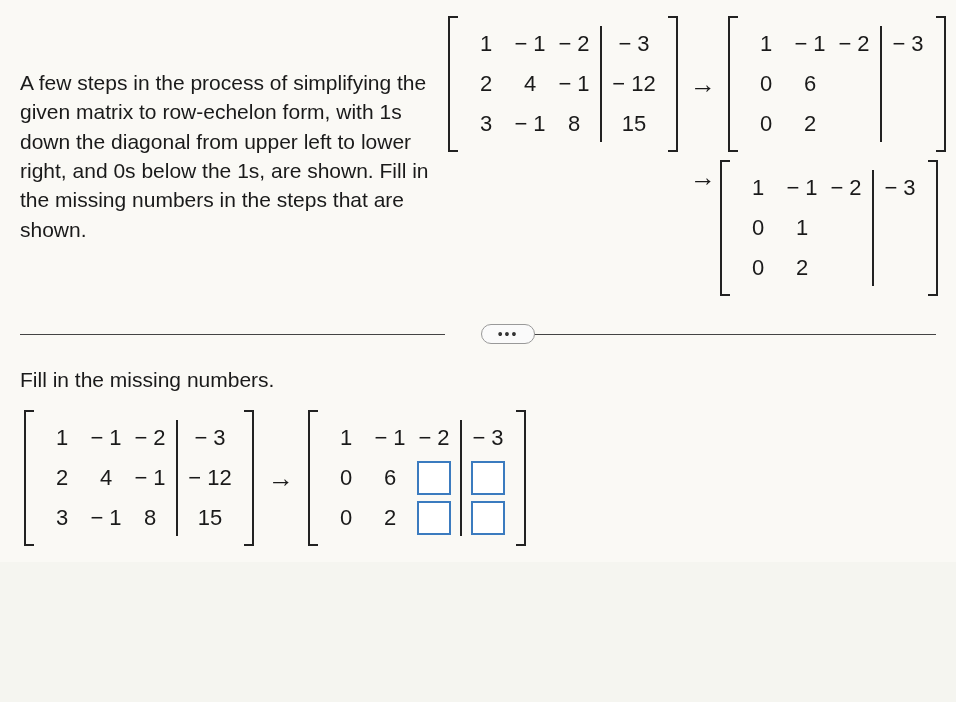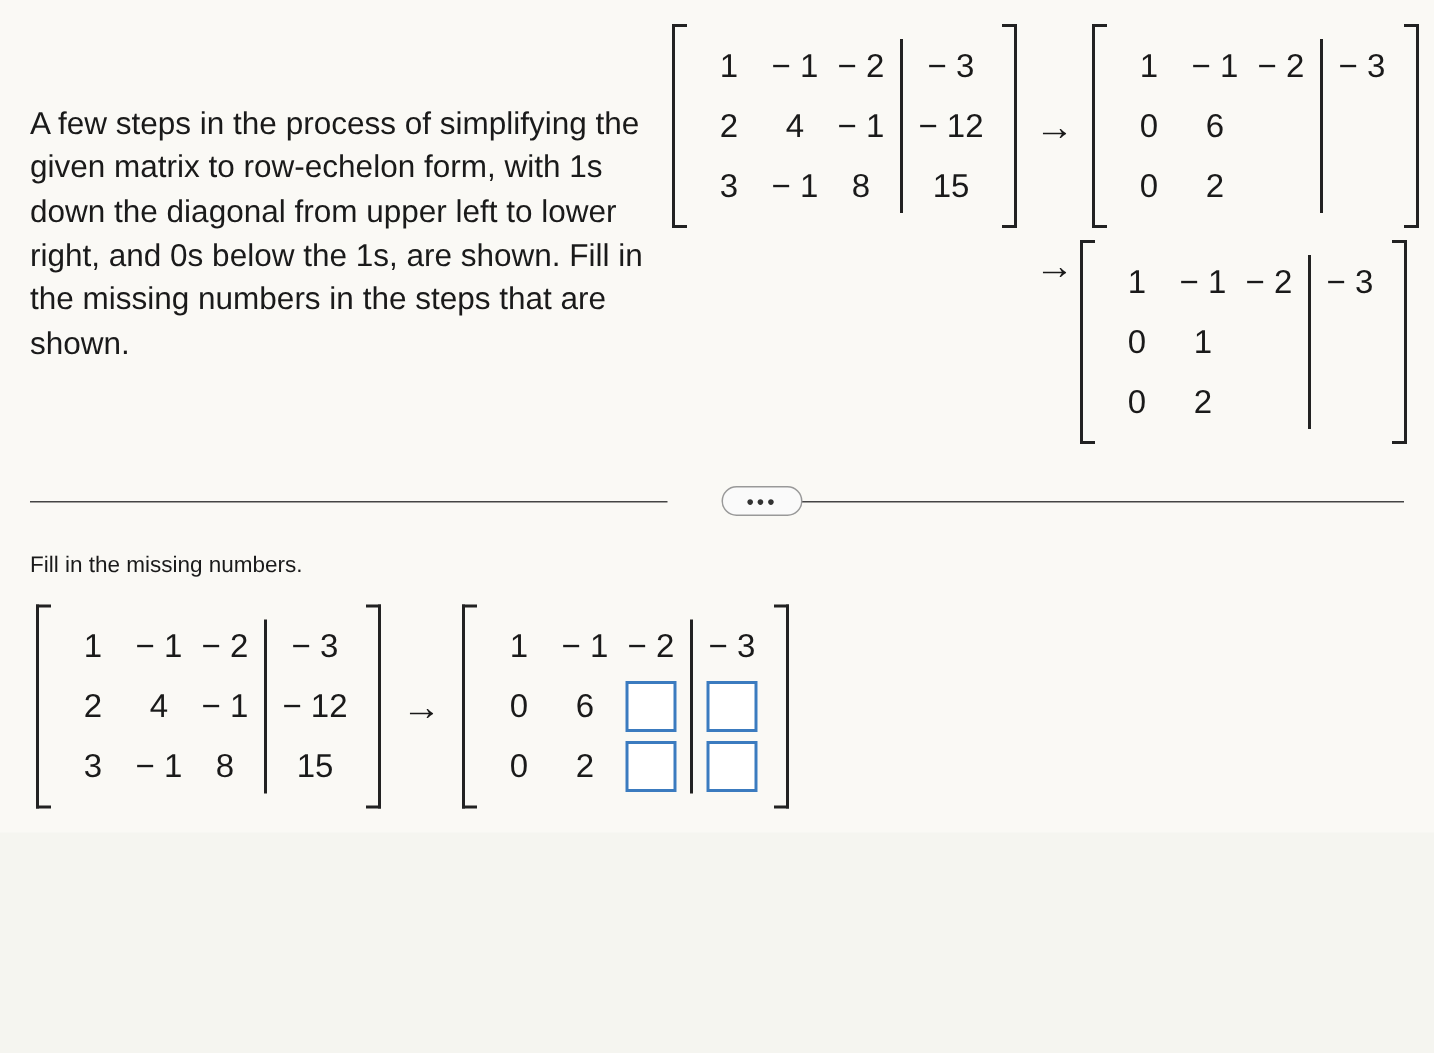--- a/index.html
+++ b/index.html
@@ -101,21 +101,21 @@
     padding: 1px 16px;
     background:#fafafa;
     font-size:14px;
     letter-spacing:2px;
     color:#333;
     margin: 0 6px;
     position: relative;
     left: 30px;
   }
   .sub-instruction {
-    font-size: 15px;
+    font-size: 21px;
     margin-bottom: 20px;
   }
   .second-matrices {
     display: flex;
     align-items: center;
     gap: 10px;
     margin-left: 4px;
   }
   .right-align-wrap {
     display:flex;

